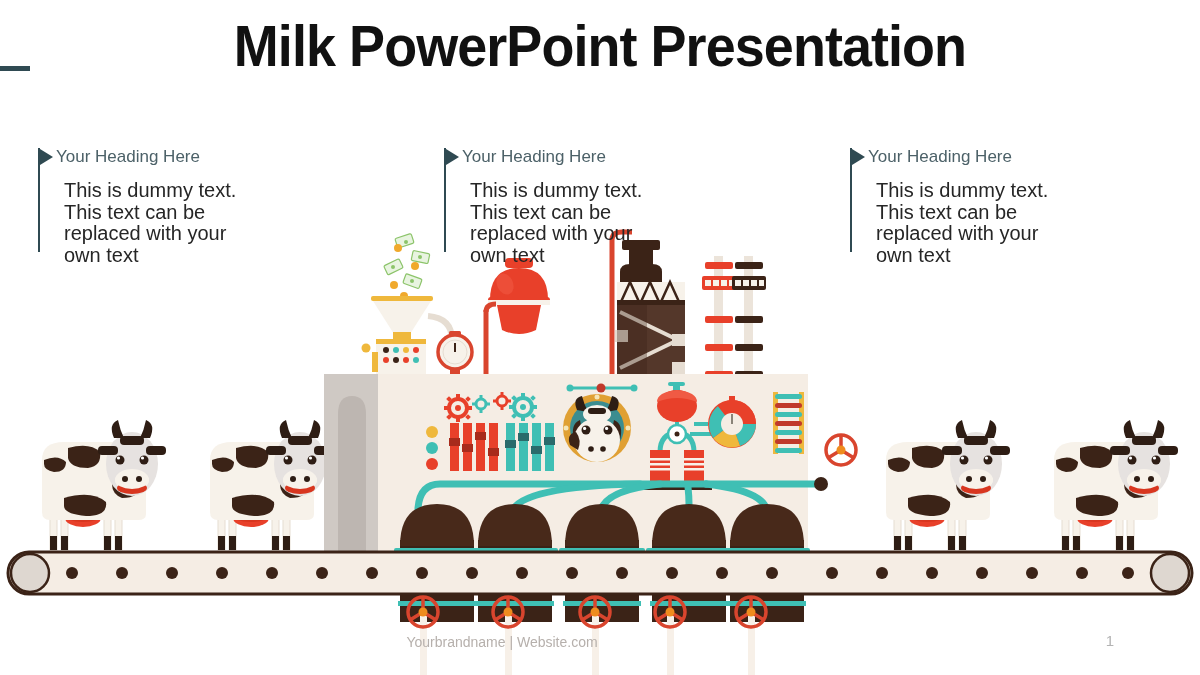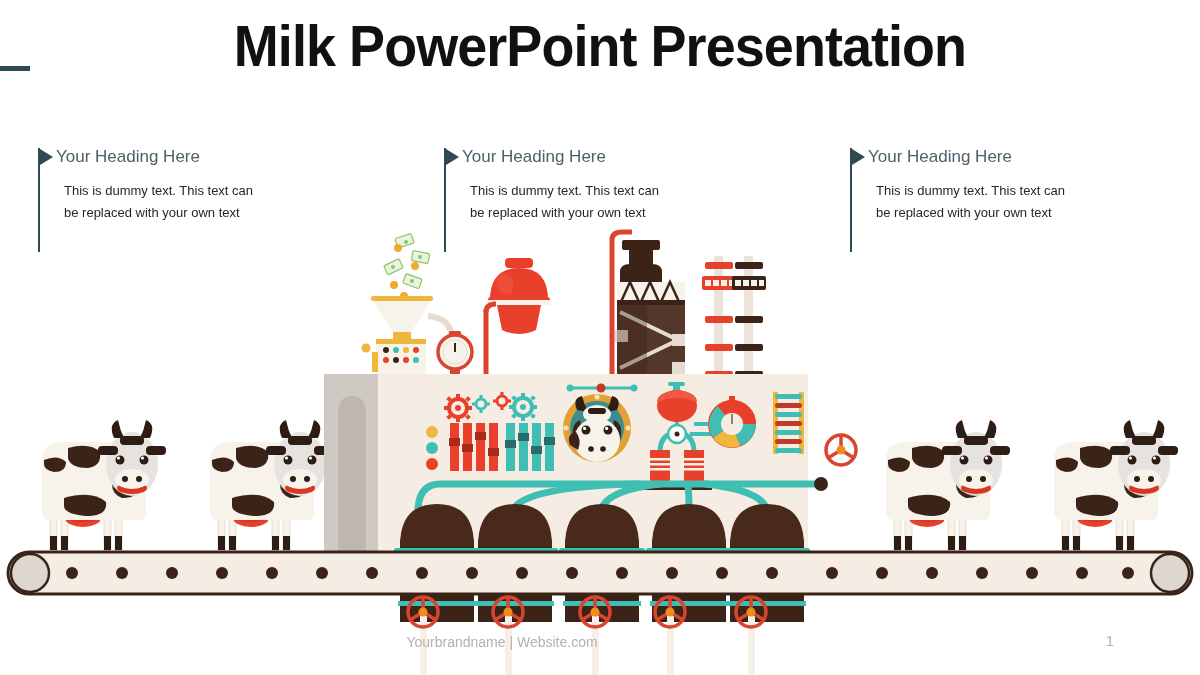--- a/index.html
+++ b/index.html
@@ -61,21 +61,21 @@
   .hblock h3 {
     margin-left: 18px;
     font-size: 17px;
     font-weight: normal;
     color: #4c6168;
     line-height: 22px;
   }
   .hblock p {
     margin-left: 26px;
     margin-top: 12px;
-    font-size: 13px;
+    font-size: 20px;
     line-height: 21.5px;
     color: #262626;
     width: 192px;
   }
 
   
   .stage { position: absolute; left: 0; top: 0; width: 1200px; height: 675px; }
 
   
   .footer-brand {

